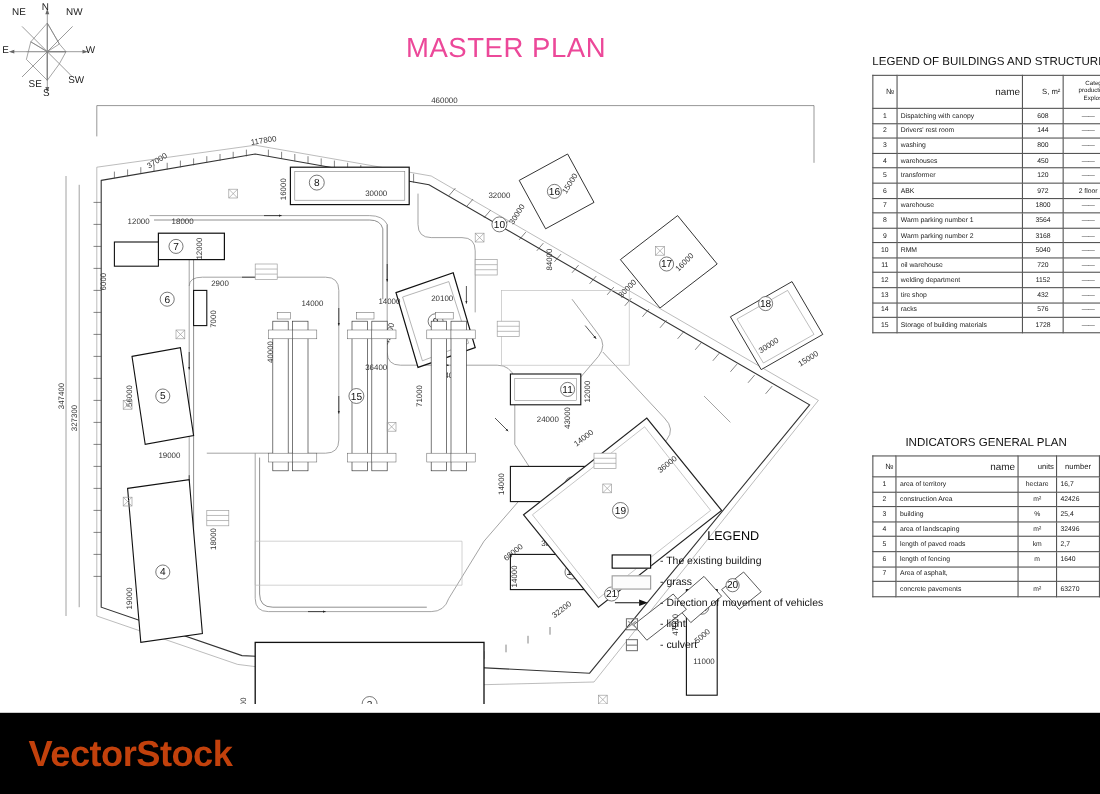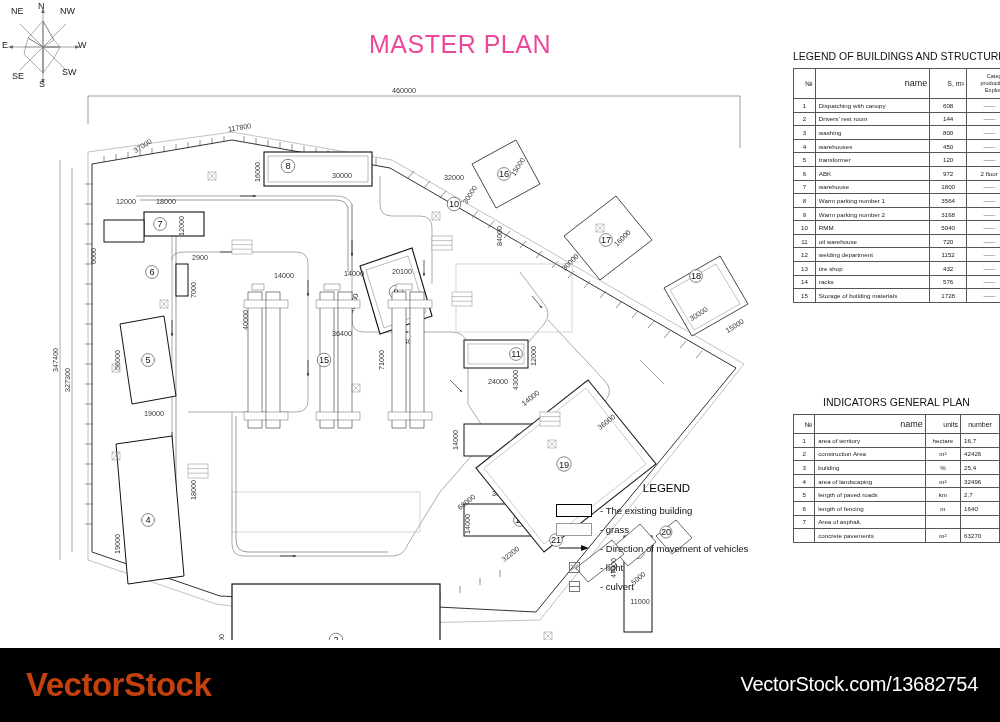--- a/index.html
+++ b/index.html
@@ -220,21 +220,21 @@
       <polygon points="41,82 39.2,77 42.8,77"></polygon>
       <polygon points="78,45 73,43.3 73,46.7"></polygon>
       <polygon points="6,45 11,43.3 11,46.7"></polygon>
     </g>
   </svg>
   <span class="compass-label" style="left:36px; top:0px;">N</span>
   <span class="compass-label" style="left:58px; top:5px;">NW</span>
   <span class="compass-label" style="left:76px; top:39px;">W</span>
   <span class="compass-label" style="left:60px; top:66px;">SW</span>
   <span class="compass-label" style="left:37px; top:78px;">S</span>
-  <span class="compass-label" style="left:10px; top:70px;">SE</span>
+  <span class="compass-label" style="left:24px; top:70px;">SE</span>
   <span class="compass-label" style="left:0px;  top:39px;">E</span>
   <span class="compass-label" style="left:9px;  top:5px;">NE</span>
 </div>
 
 <div class="abs nosel" id="page-title">MASTER PLAN</div>
 
 <div class="abs nosel" id="site-drawing">
 <svg width="720" height="560" viewBox="0 0 360 280">
   <defs>
     <marker id="ah" markerWidth="5" markerHeight="5" refX="4" refY="1.6" orient="auto">
@@ -875,14 +875,13 @@
           <td class="col-name">concrete pavements</td>
           <td class="col-units">m²</td>
           <td class="col-number">63270</td>
         </tr>
     </tbody>
   </table>
 </div>
 
 <div class="abs nosel" id="watermark-bar">
   <span id="watermark-logo">VectorStock</span>
-  <span id="watermark-url">VectorStock.com/13682754</span>
 </div>
 
 </body></html>

